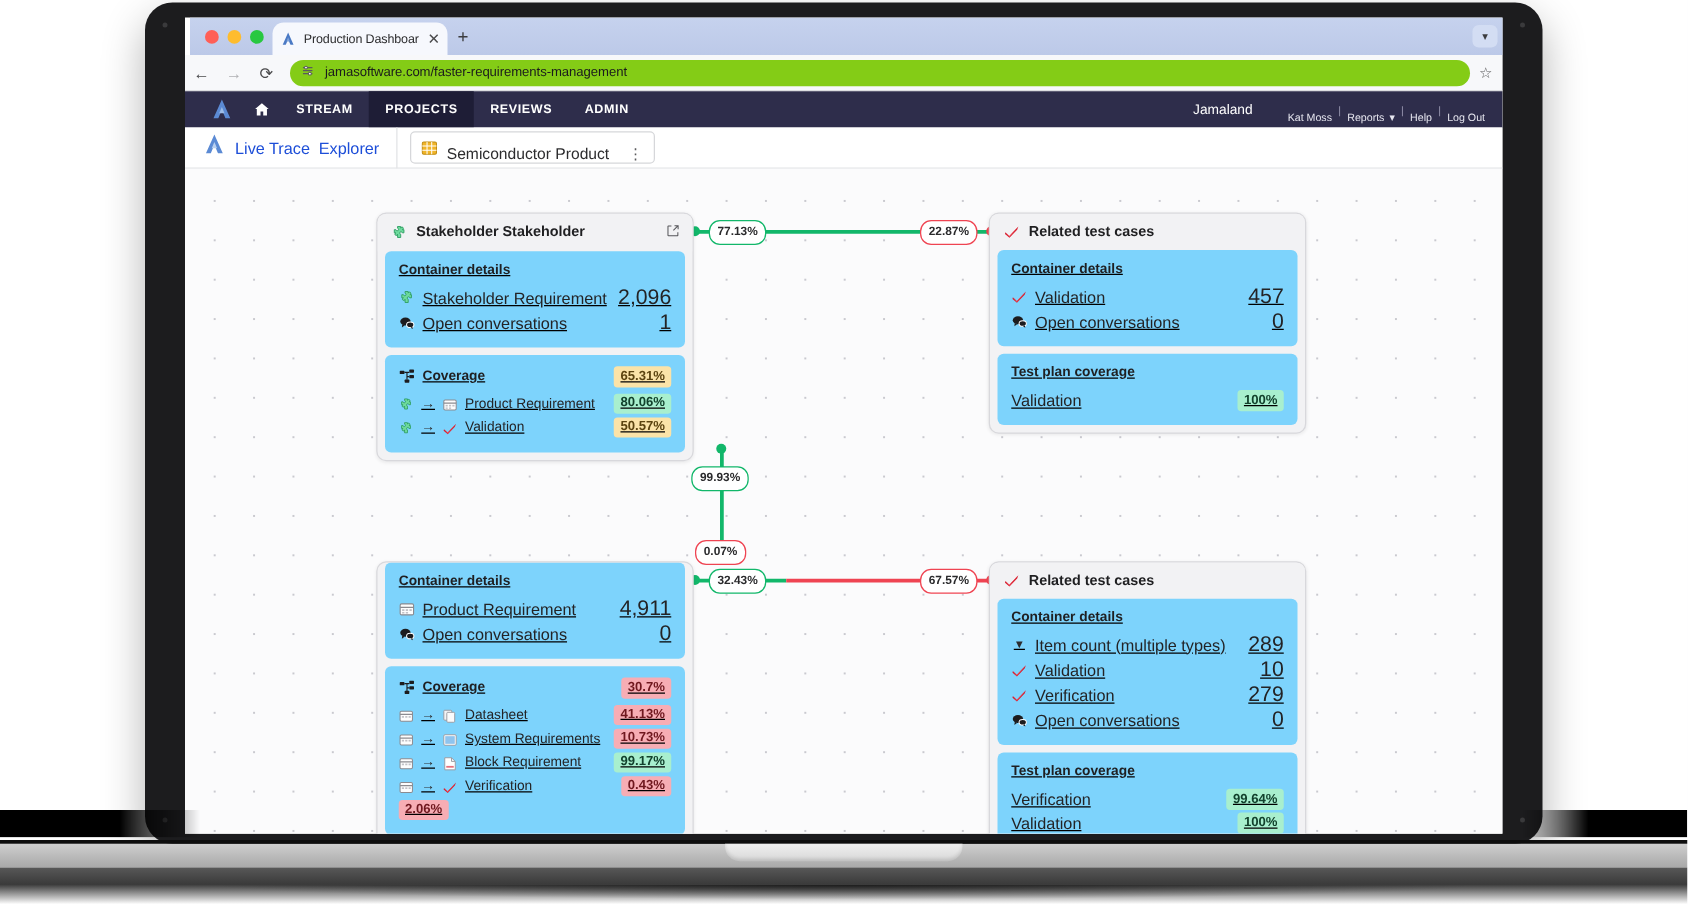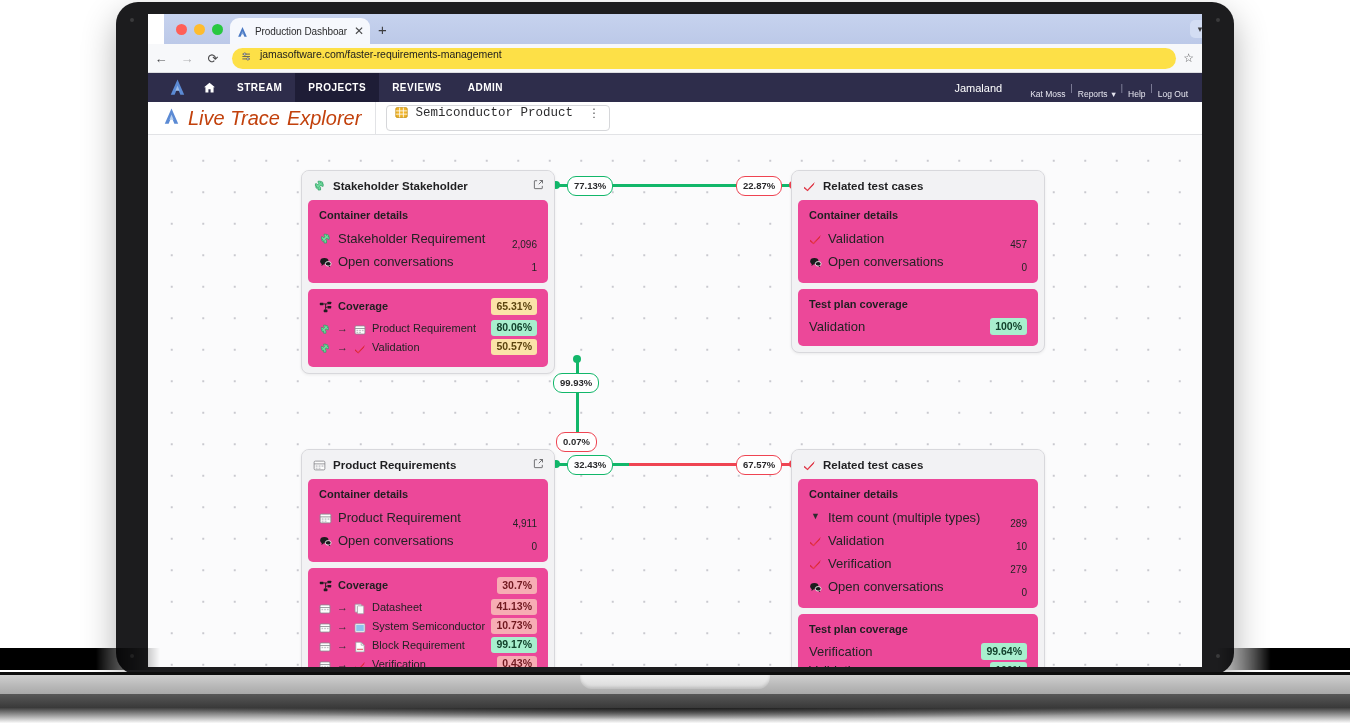--- a/index.html
+++ b/index.html
@@ -64,21 +64,21 @@
             mask-image: linear-gradient(90deg, #000 0%, #000 60%, transparent 100%);
   }
   .edge-smudge-r {
     position:absolute; left:1218px; top:648px; width:132px; height:22px;
     background:#000; -webkit-mask-image: linear-gradient(270deg, #000 0%, #000 60%, transparent 100%);
             mask-image: linear-gradient(270deg, #000 0%, #000 60%, transparent 100%);
   }
 
   
   .browser-tabbar {
-    position:absolute; left:16px; top:0; width:1054px; height:30px;
+    position:absolute; left:4px; top:0; width:1054px; height:30px;
     background: linear-gradient(180deg,#c6d2ee,#bcc9e8);
   }
   .traffic { position:absolute; top:10px; width:11px; height:11px; border-radius:50%; }
   .traffic.red    { left:12px; background:#ff5f57; }
   .traffic.yellow { left:30px; background:#febc2e; }
   .traffic.green  { left:48px; background:#28c840; }
   .tab {
     position:absolute; left:66px; top:4px; width:140px; height:26px;
     background:#f6f8fd; border-radius:9px 9px 0 0;
     display:flex; align-items:center; padding:0 6px; gap:6px;
@@ -99,22 +99,22 @@
     position:absolute; left:0; top:30px; width:1054px; height:29px;
     background:#f7f8fa; border-bottom:1px solid #dcdde0;
     display:flex; align-items:center; gap:0;
   }
   .nav-btn {
     width:26px; height:29px; display:flex; align-items:center; justify-content:center;
     font-size:13px; color:#4a4a4c;
   }
   .nav-btn.fwd { color:#b0b0b3; }
   .omnibox {
-    flex:1; height:21px; margin:0 26px 0 6px; background:#fde047;
-    border-radius:11px; display:flex; padding:0 9px; gap:8px;
+    flex:1; height:21px; margin:0 26px 0 6px; background:#84cc16;
+    border-radius:11px; display:flex; align-items:center; padding:0 9px; gap:8px;
   }
   .omnibox-text { font-size:10.5px; color:#1b1b1d; letter-spacing:-0.05px; }
   .star-btn { position:absolute; right:8px; top:7px; font-size:12px; color:#5a5a5c; }
 
   
   .appnav {
     position:absolute; left:0; top:59px; width:1054px; height:29px;
     background:#2e2d4b; display:flex; align-items:center;
   }
   .appnav-logo { width:34px; display:flex; align-items:center; justify-content:center; margin-left:12px; }
@@ -129,25 +129,25 @@
   .appnav-small { font-size:8.5px; color:#e6e6ef; cursor:pointer;margin-top:12px; }
   .appnav-sep { font-size:8.5px; color:#9a99b2; margin:0 5px; }
 
   
   .subhead {
     position:absolute; left:0; top:88px; width:1054px; height:33px;
     background:#ffffff; border-bottom:1px solid #e2e3e6;
     display:flex; align-items:center;
   }
   .lt-brand { display:flex; align-items:center; gap:7px; padding:0 14px; height:33px; }
-  .lt-brand-text { font-size:20px; color:#c2410c;font-style:italic; }
+  .lt-brand-text { font-size:13px; color:#1d4ed8; }
   .subhead-divider { width:1px; height:33px; background:#e2e3e6; }
   .proj-chip {
-    margin-left:10px; height:26px; display:flex; align-items:flex-start; gap:7px;
-    border:1px solid #d6d7da; border-radius:4px; padding:0 8px; background:#fff; cursor:pointer;font-family:Liberation Mono, monospace;
+    margin-left:10px; height:26px; display:flex; align-items:flex-end; gap:7px;
+    border:1px solid #d6d7da; border-radius:4px; padding:0 8px; background:#fff; cursor:pointer;
   }
   .proj-chip-text { font-size:12.5px; color:#2c2c2e; }
   .proj-kebab { font-size:12px; color:#5a5a5c; margin-left:8px; letter-spacing:1px; }
   .trace-score {
     position:absolute; right:0px; top:2px;
     background:#f9ced2; border:1px solid #f2b9be; border-radius:3px;
     padding:6px 11px; font-size:14px; color:#9c2a33;
   }
   .trace-score b { font-weight:bold; color:#8e1f29; }
 
@@ -170,27 +170,27 @@
     box-shadow:0 1px 3px rgba(0,0,0,0.07);
     overflow:hidden;
   }
   .card-header {
     display:flex; align-items:center; gap:7px;
     padding:8px 10px 8px 11px; background:#f2f2f4;
   }
   .card-title { font-size:11.5px; font-weight:bold; color:#1f1f21; flex:1; }
   .card-ext { color:#56565a; font-size:11px; cursor:pointer; }
   .panel {
-    background:#ec4899; margin:0 6px 6px 6px; border-radius:5px; padding:9px 11px 10px 11px;
+    background:#7dd3fc; margin:0 6px 6px 6px; border-radius:5px; padding:9px 11px 10px 11px;text-decoration:underline;
   }
   .panel-title { font-size:11px; font-weight:bold; color:#1f1f21; margin-bottom:6px; }
   .row { display:flex; align-items:center; gap:6px; min-height:19px; }
   .row-label { font-size:13px; color:#232325; flex:1; white-space:nowrap; }
   .row-label.sm { font-size:11px; }
-  .row-value { font-size:10px; color:#232325;margin-top:12px; }
+  .row-value { font-size:17px; color:#232325; }
   .pill {
     font-size:10.5px; font-weight:bold; border-radius:3px; padding:1.5px 5px; line-height:1.3;
   }
   .pill.green  { background:#a8efce; color:#12412c; }
   .pill.amber  { background:#fbe3a8; color:#5c4410; }
   .pill.red    { background:#f7adb4; color:#70181f; }
   .cov-head { display:flex; align-items:center; gap:6px; margin-bottom:4px; }
   .cov-head-label { font-size:11px; font-weight:bold; color:#1f1f21; flex:1; }
   .arrow { font-size:11px; color:#2c2c2e; }
   .ico { width:13px; height:13px; flex:0 0 13px; display:inline-block; }
@@ -469,40 +469,20 @@
         <div class="panel">
           <div class="panel-title" style="margin-bottom:7px;">Test plan coverage</div>
           <div class="row">
             <span class="row-label">Validation</span>
             <span class="pill green">100%</span>
           </div>
         </div>
       </div>
 
       <div class="card" style="left:153px; top:314px; width:254px;">
-        <div class="card-header">
-          <span class="ico">
-            <svg viewBox="0 0 16 16" width="13" height="13">
-                <rect x="1.4" y="2.6" width="13.2" height="10.8" rx="1.4" fill="#fdfdfd" stroke="#8b8b90" stroke-width="1.1"></rect>
-                <line x1="1.4" y1="6" x2="14.6" y2="6" stroke="#8b8b90" stroke-width="1.1"></line>
-                <rect x="3.3" y="7.8" width="2.3" height="1.8" fill="#c2c2c7"></rect>
-                <rect x="6.9" y="7.8" width="2.3" height="1.8" fill="#c2c2c7"></rect>
-                <rect x="10.5" y="7.8" width="2.3" height="1.8" fill="#c2c2c7"></rect>
-                <rect x="3.3" y="10.6" width="2.3" height="1.5" fill="#c2c2c7"></rect>
-                <rect x="6.9" y="10.6" width="2.3" height="1.5" fill="#c2c2c7"></rect>
-              </svg>
-          </span>
-          <span class="card-title">Product Requirements</span>
-          <span class="card-ext">
-            <svg viewBox="0 0 16 16" width="11" height="11">
-                <path d="M6 2.5H2.6A.6.6 0 0 0 2 3.1v10.3c0 .3.3.6.6.6h10.3a.6.6 0 0 0 .6-.6V10" fill="none" stroke="#56565a" stroke-width="1.2"></path>
-                <path d="M9.6 2.2h4.2v4.2M13.8 2.2 8.3 7.7" fill="none" stroke="#56565a" stroke-width="1.2"></path>
-              </svg>
-          </span>
-        </div>
         <div class="panel">
           <div class="panel-title">Container details</div>
           <div class="row">
             <span class="ico">
               <svg viewBox="0 0 16 16" width="13" height="13">
                   <rect x="1.4" y="2.6" width="13.2" height="10.8" rx="1.4" fill="#fdfdfd" stroke="#8b8b90" stroke-width="1.1"></rect>
                   <line x1="1.4" y1="6" x2="14.6" y2="6" stroke="#8b8b90" stroke-width="1.1"></line>
                   <rect x="3.3" y="7.8" width="2.3" height="1.8" fill="#c2c2c7"></rect>
                   <rect x="6.9" y="7.8" width="2.3" height="1.8" fill="#c2c2c7"></rect>
                   <rect x="10.5" y="7.8" width="2.3" height="1.8" fill="#c2c2c7"></rect>
@@ -572,21 +552,21 @@
                   <rect x="10.5" y="7.8" width="2.3" height="1.8" fill="#c2c2c7"></rect>
                 </svg>
             </span>
             <span class="arrow">→</span>
             <span class="ico sm">
               <svg viewBox="0 0 16 16" width="12" height="12">
                   <rect x="1.4" y="2.4" width="13.2" height="11.2" rx="1.2" fill="#ffffff" stroke="#9a9aa0" stroke-width="1"></rect>
                   <rect x="2.9" y="3.9" width="10.2" height="8.2" fill="#8fc4ee"></rect>
                 </svg>
             </span>
-            <span class="row-label sm">System Semiconductor</span>
+            <span class="row-label sm">System Requirements</span>
             <span class="pill red">10.73%</span>
           </div>
 
           <div class="row">
             <span class="ico sm">
               <svg viewBox="0 0 16 16" width="12" height="12">
                   <rect x="1.4" y="2.6" width="13.2" height="10.8" rx="1.4" fill="#fdfdfd" stroke="#8b8b90" stroke-width="1.1"></rect>
                   <line x1="1.4" y1="6" x2="14.6" y2="6" stroke="#8b8b90" stroke-width="1.1"></line>
                   <rect x="3.3" y="7.8" width="2.3" height="1.8" fill="#c2c2c7"></rect>
                   <rect x="6.9" y="7.8" width="2.3" height="1.8" fill="#c2c2c7"></rect>

